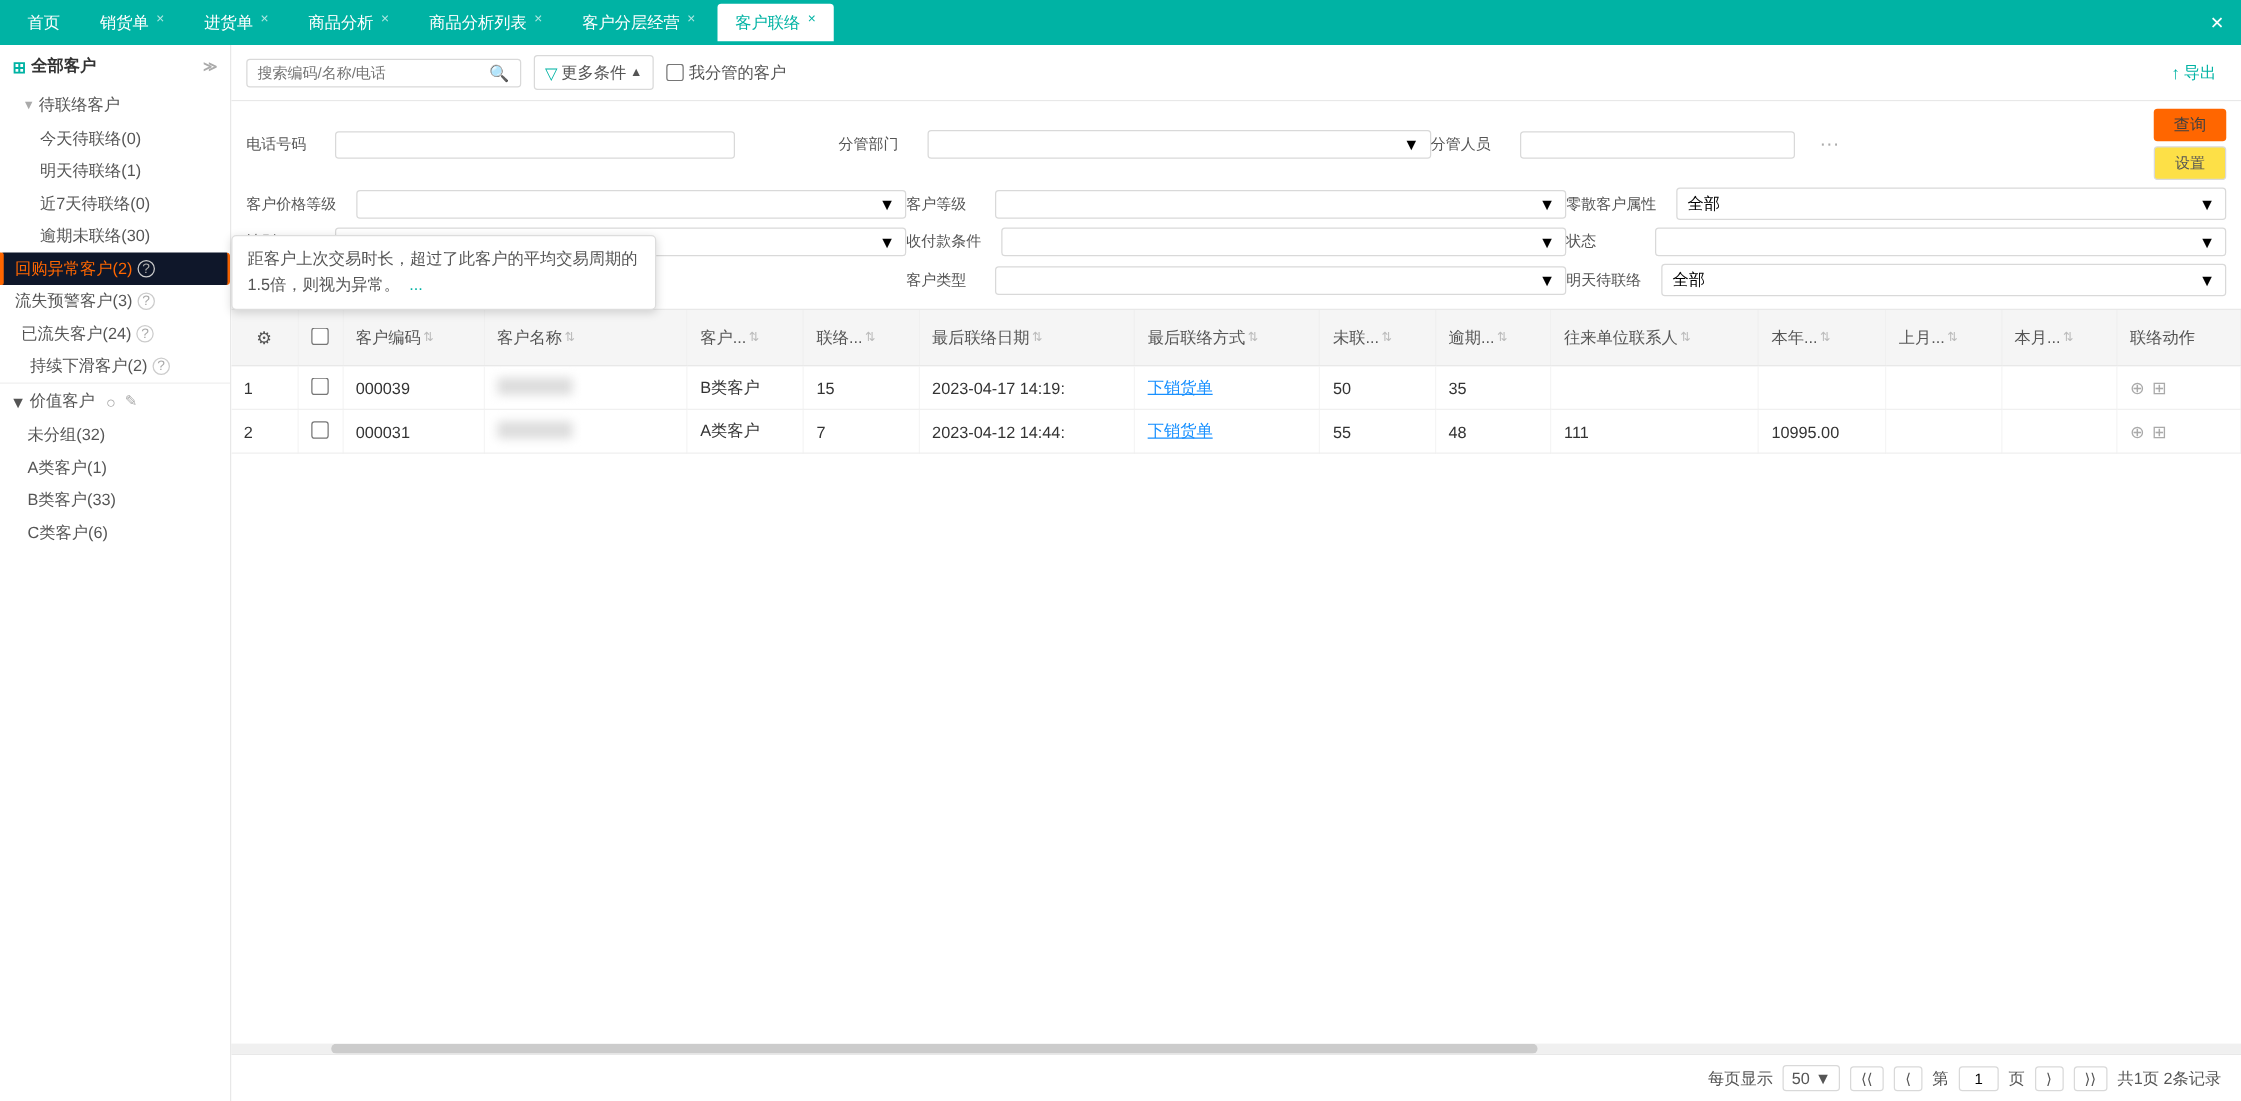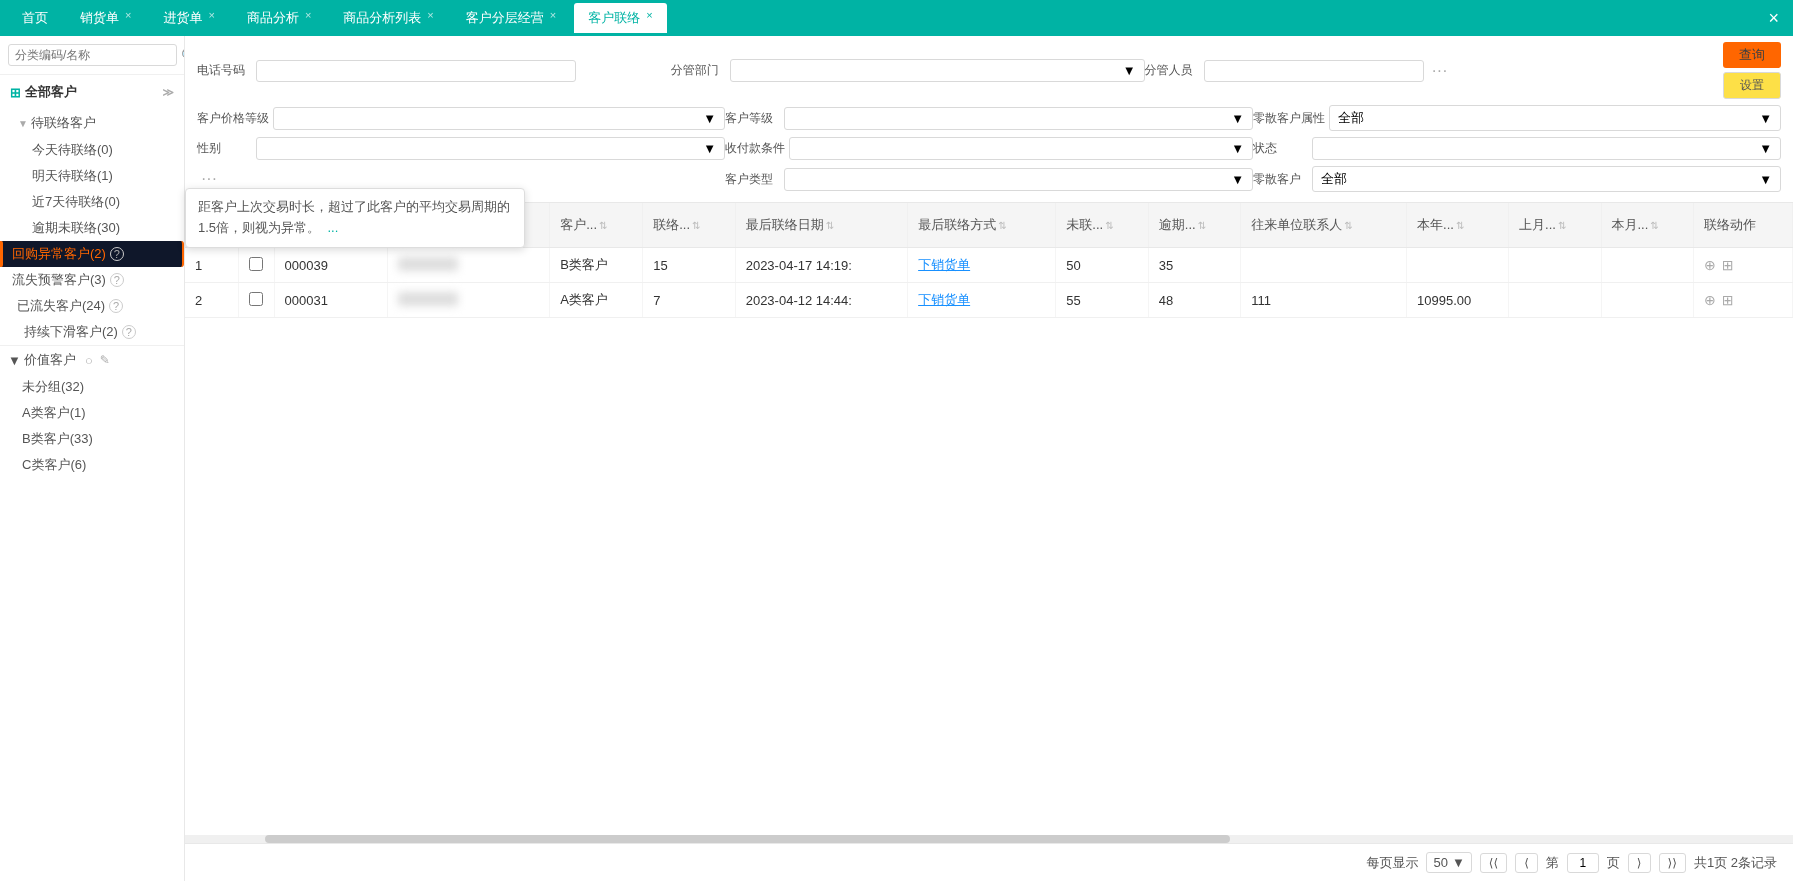--- a/index.html
+++ b/index.html
@@ -133,21 +133,21 @@
 
     .adv-filter-grid {
       background: #fff;
       padding: 6px 12px 4px 12px;
       border-bottom: 1px solid #e8e8e8;
     }
     .adv-row {
       display: flex; align-items: center; gap: 0; margin-bottom: 6px;
     }
     .adv-cell {
-      flex: 1; display: flex; align-items: center; gap: 4px;
+      flex: 1; display: flex; align-items: center; gap: 16px;
     }
     .adv-cell-label { color: #555; font-size: 12px; white-space: nowrap; min-width: 55px; }
     .adv-sel {
       flex: 1; border: 1px solid #d9d9d9; border-radius: 3px; padding: 3px 8px;
       font-size: 12px; display: flex; align-items: center; cursor: pointer; background: #fff;
       justify-content: space-between; min-width: 80px;
     }
     .adv-sel-text { color: #999; }
     .adv-input {
       flex: 1; border: 1px solid #d9d9d9; border-radius: 3px; padding: 3px 8px; font-size: 12px; outline: none; min-width: 80px;
@@ -197,24 +197,20 @@
     <span class="close-x">×</span>
   </div>
   <div class="nav-spacer"></div>
   <div class="nav-close-btn">×</div>
 </div>
 
 <div class="main-layout">
 
   <div class="sidebar">
 
-    <div class="sidebar-search">
-      <input type="text" placeholder="分类编码/名称" style="">
-      <span style="color:#aaa;cursor:pointer;">🔍</span>
-    </div>
 
     <div class="sidebar-section-header">
       <span class="grid-icon">⊞</span>
       <span>全部客户</span>
       <span class="sidebar-collapse-btn">≫</span>
     </div>
 
     <div class="sidebar-group">
       <div class="sidebar-group-header">
         <span class="arrow">▼</span>
@@ -277,20 +273,39 @@
     </div>
   </div>
 
   <div class="content">
 
     <div class="tooltip-popup" style="top:188px;">
       <span>距客户上次交易时长，超过了此客户的平均交易周期的1.5倍，则视为异常。</span>
       <span class="dots">...</span>
     </div>
 
+    <div class="filter-toolbar">
+      <div class="search-input-wrap">
+        <input type="text" style="width: 160px;" placeholder="搜索编码/名称/电话">
+        <span style="color:#aaa;cursor:pointer;">🔍</span>
+      </div>
+      <div class="more-conditions">
+        <span style="color:#00b3a4;">▽</span>
+        <span>更多条件</span>
+        <span style="font-size:10px;">▲</span>
+      </div>
+      <label class="my-customers-check">
+        <input type="checkbox" class="inline-checkbox" style="">
+        <span>我分管的客户</span>
+      </label>
+      <div class="export-btn">
+        <span class="export-icon">↑</span>
+        <span>导出</span>
+      </div>
+    </div>
 
     <div class="adv-filter-grid">
 
       <div class="adv-row">
         <div class="adv-cell">
           <span class="adv-cell-label">电话号码</span>
           <input class="adv-input" style="max-width: 320px;">
         </div>
         <div class="adv-cell">
           <span class="adv-cell-label">分管部门</span>
@@ -363,21 +378,21 @@
           <span class="adv-filter-dots">···</span>
         </div>
         <div class="adv-cell">
           <span class="adv-cell-label">客户类型</span>
           <div class="adv-sel">
             <span class="adv-sel-text"></span>
             <span class="caret">▼</span>
           </div>
         </div>
         <div class="adv-cell">
-          <span class="adv-cell-label">零散客户</span>
+          <span class="adv-cell-label">明天待联络</span>
           <div class="adv-sel">
             <span>全部</span>
             <span class="caret">▼</span>
           </div>
         </div>
       </div>
     </div>
 
     <div class="table-wrap">
       <table>

